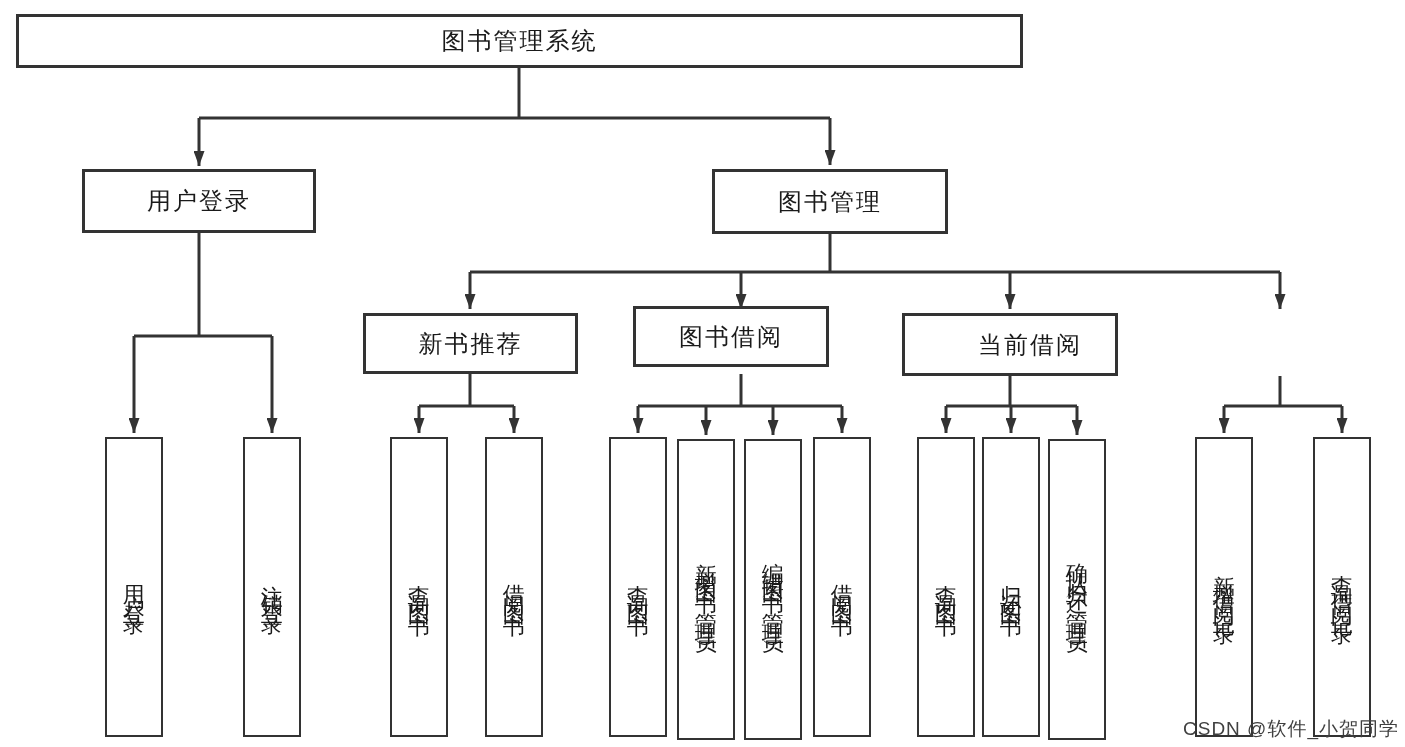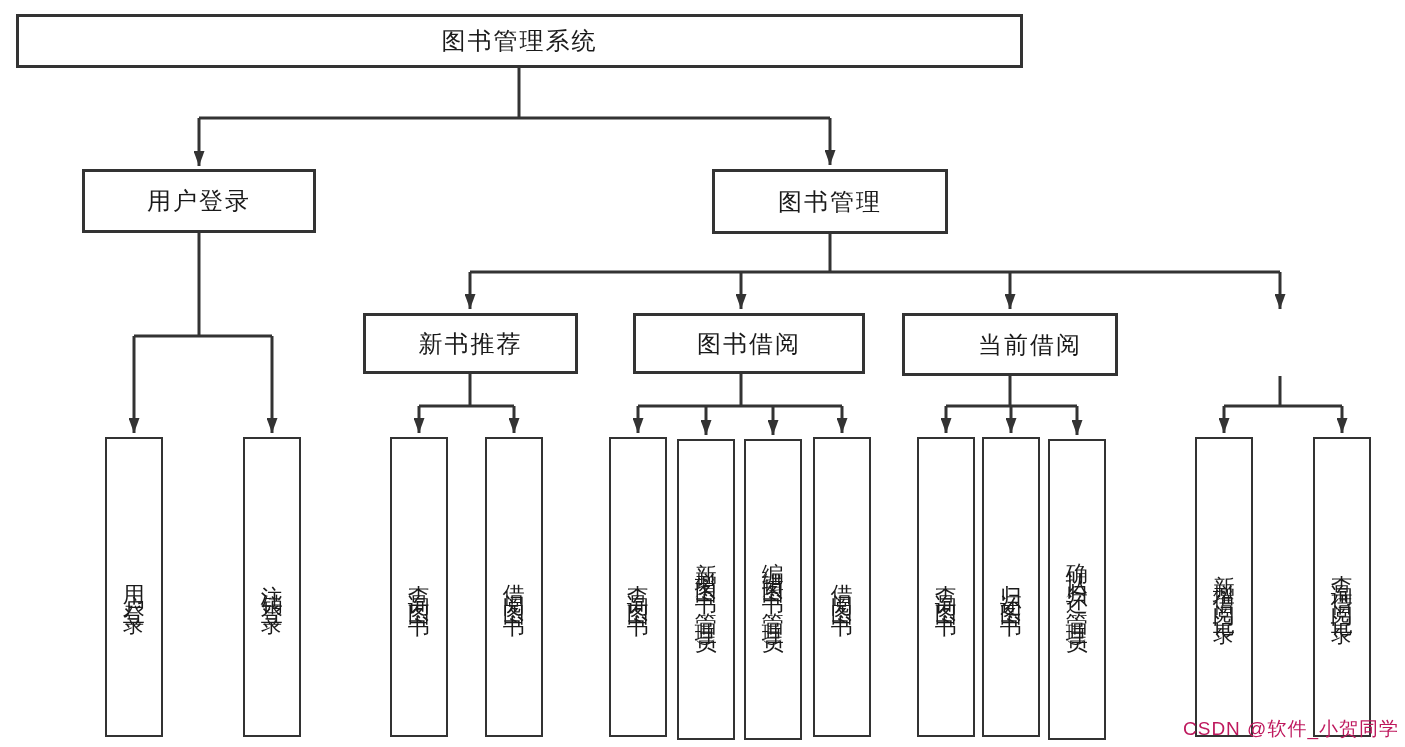--- a/index.html
+++ b/index.html
@@ -37,21 +37,21 @@
     font-size:22px;
     letter-spacing:10px;
     line-height:1.15;
     color:#1a1a1a;
     white-space:nowrap;
   }
   .watermark{
     position:absolute;
     left:1183px;top:716px;
     font-size:19px;
-    color:#be185d;
+    color:#404040;
     letter-spacing:1px;
     white-space:nowrap;
     z-index:5;
   }
 </style>
 </head>
 <body>
 
 <div class="canvas">
 
@@ -104,21 +104,21 @@
       <path d="M1342,406 V433" marker-end="url(#arrow)"></path>
     </g>
   </svg>
 
   <div class="box" style="left:16px;top:14px;width:1007px;height:54px;">图书管理系统</div>
 
   <div class="box" style="left:82px;top:169px;width:234px;height:64px;">用户登录</div>
   <div class="box" style="left:363px;top:313px;width:215px;height:61px;">新书推荐</div>
 
   <div class="box" style="left:712px;top:169px;width:236px;height:65px;">图书管理</div>
-  <div class="box" style="left:633px;top:313px;width:232px;height:61px;">图书借阅</div>
+  <div class="box" style="left:633px;top:306px;width:196px;height:61px;">图书借阅</div>
   <div class="box" style="left:902px;top:313px;width:216px;height:63px;padding-left:40px;">当前借阅</div>
 
   <div class="leaf" style="left:105px;top:437px;width:58px;height:300px;">
     <span>用户登录</span>
   </div>
   <div class="leaf" style="left:243px;top:437px;width:58px;height:300px;">
     <span>注销登录</span>
   </div>
   <div class="leaf" style="left:390px;top:437px;width:58px;height:300px;">
     <span>查询图书</span>

